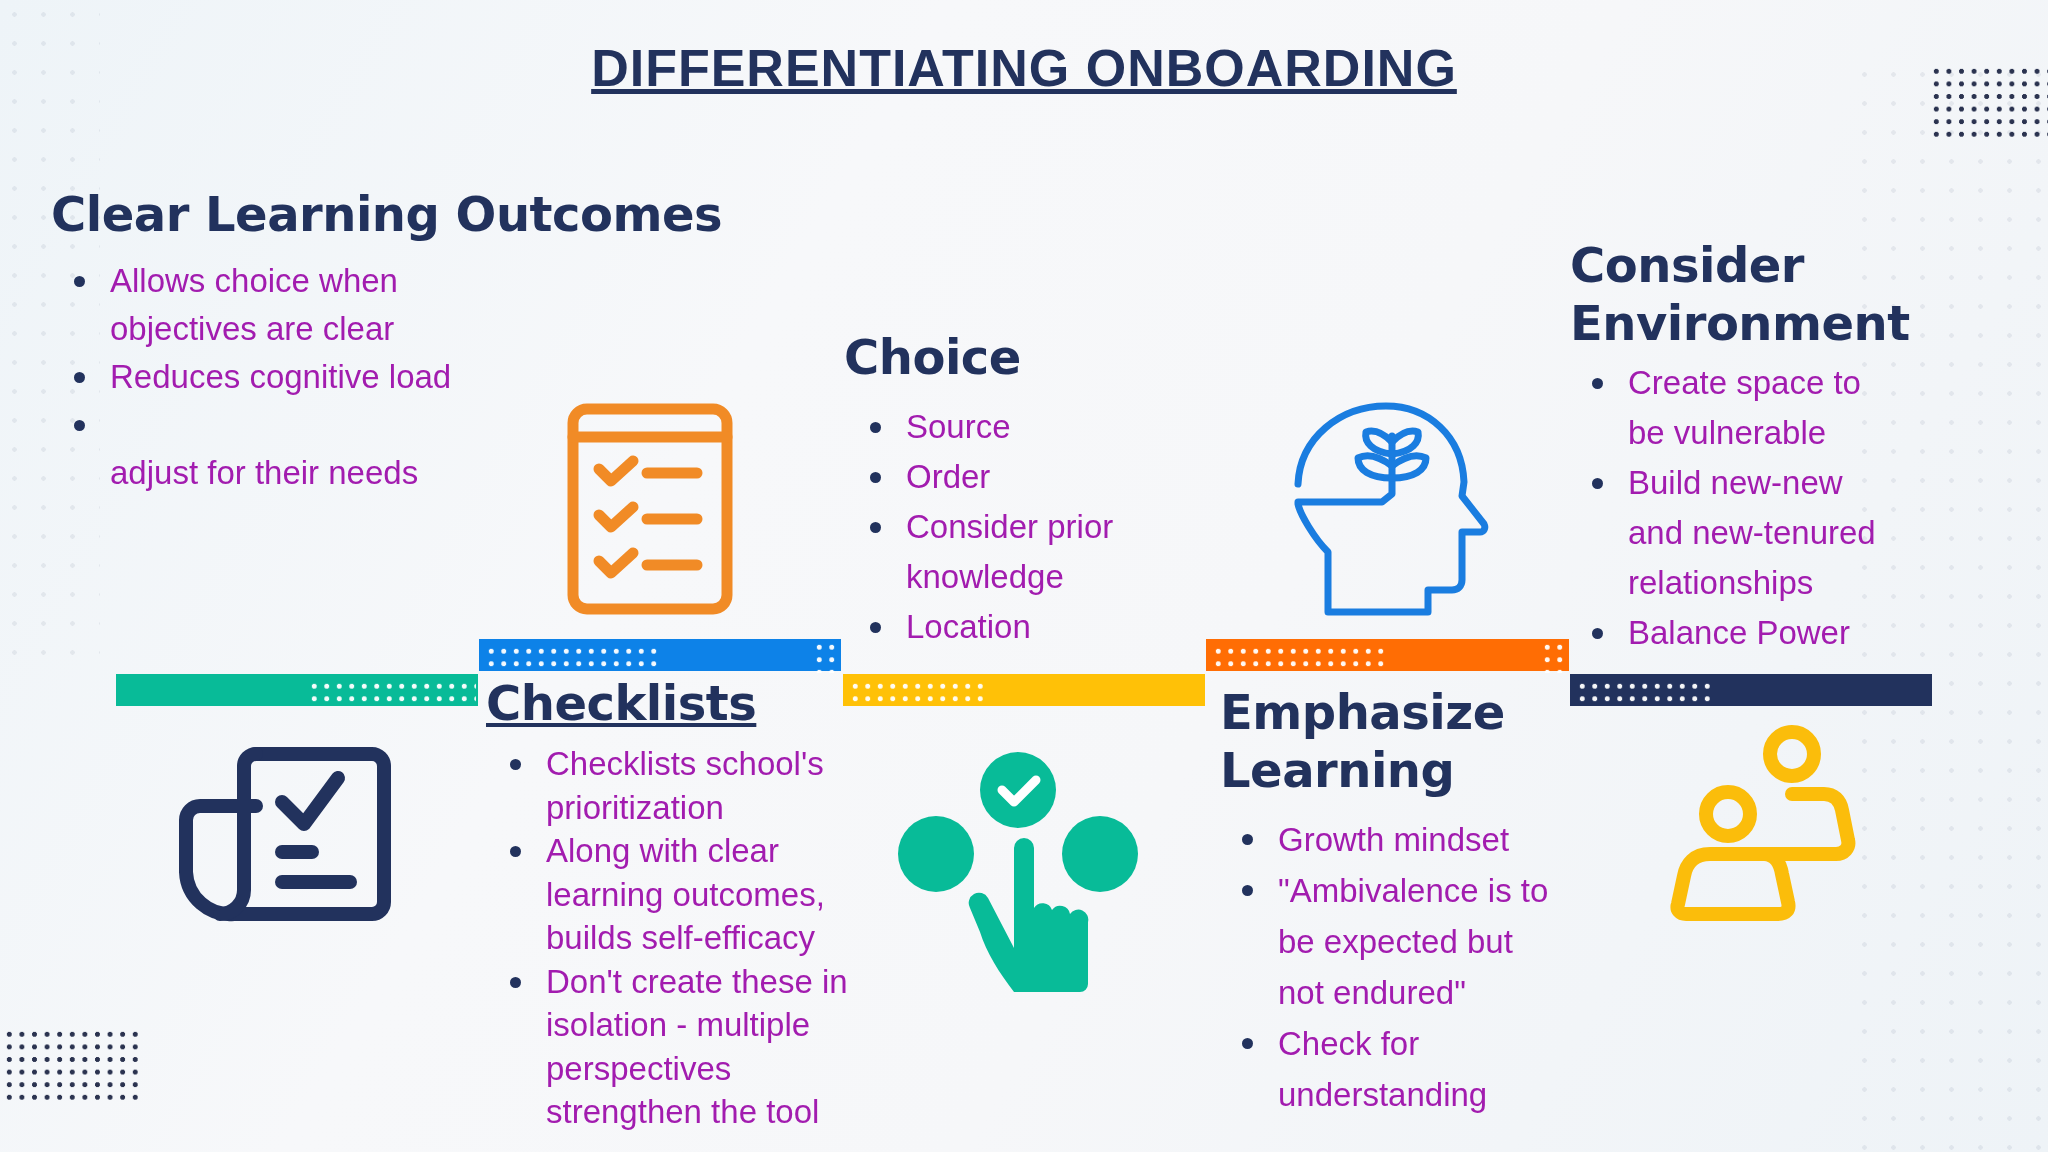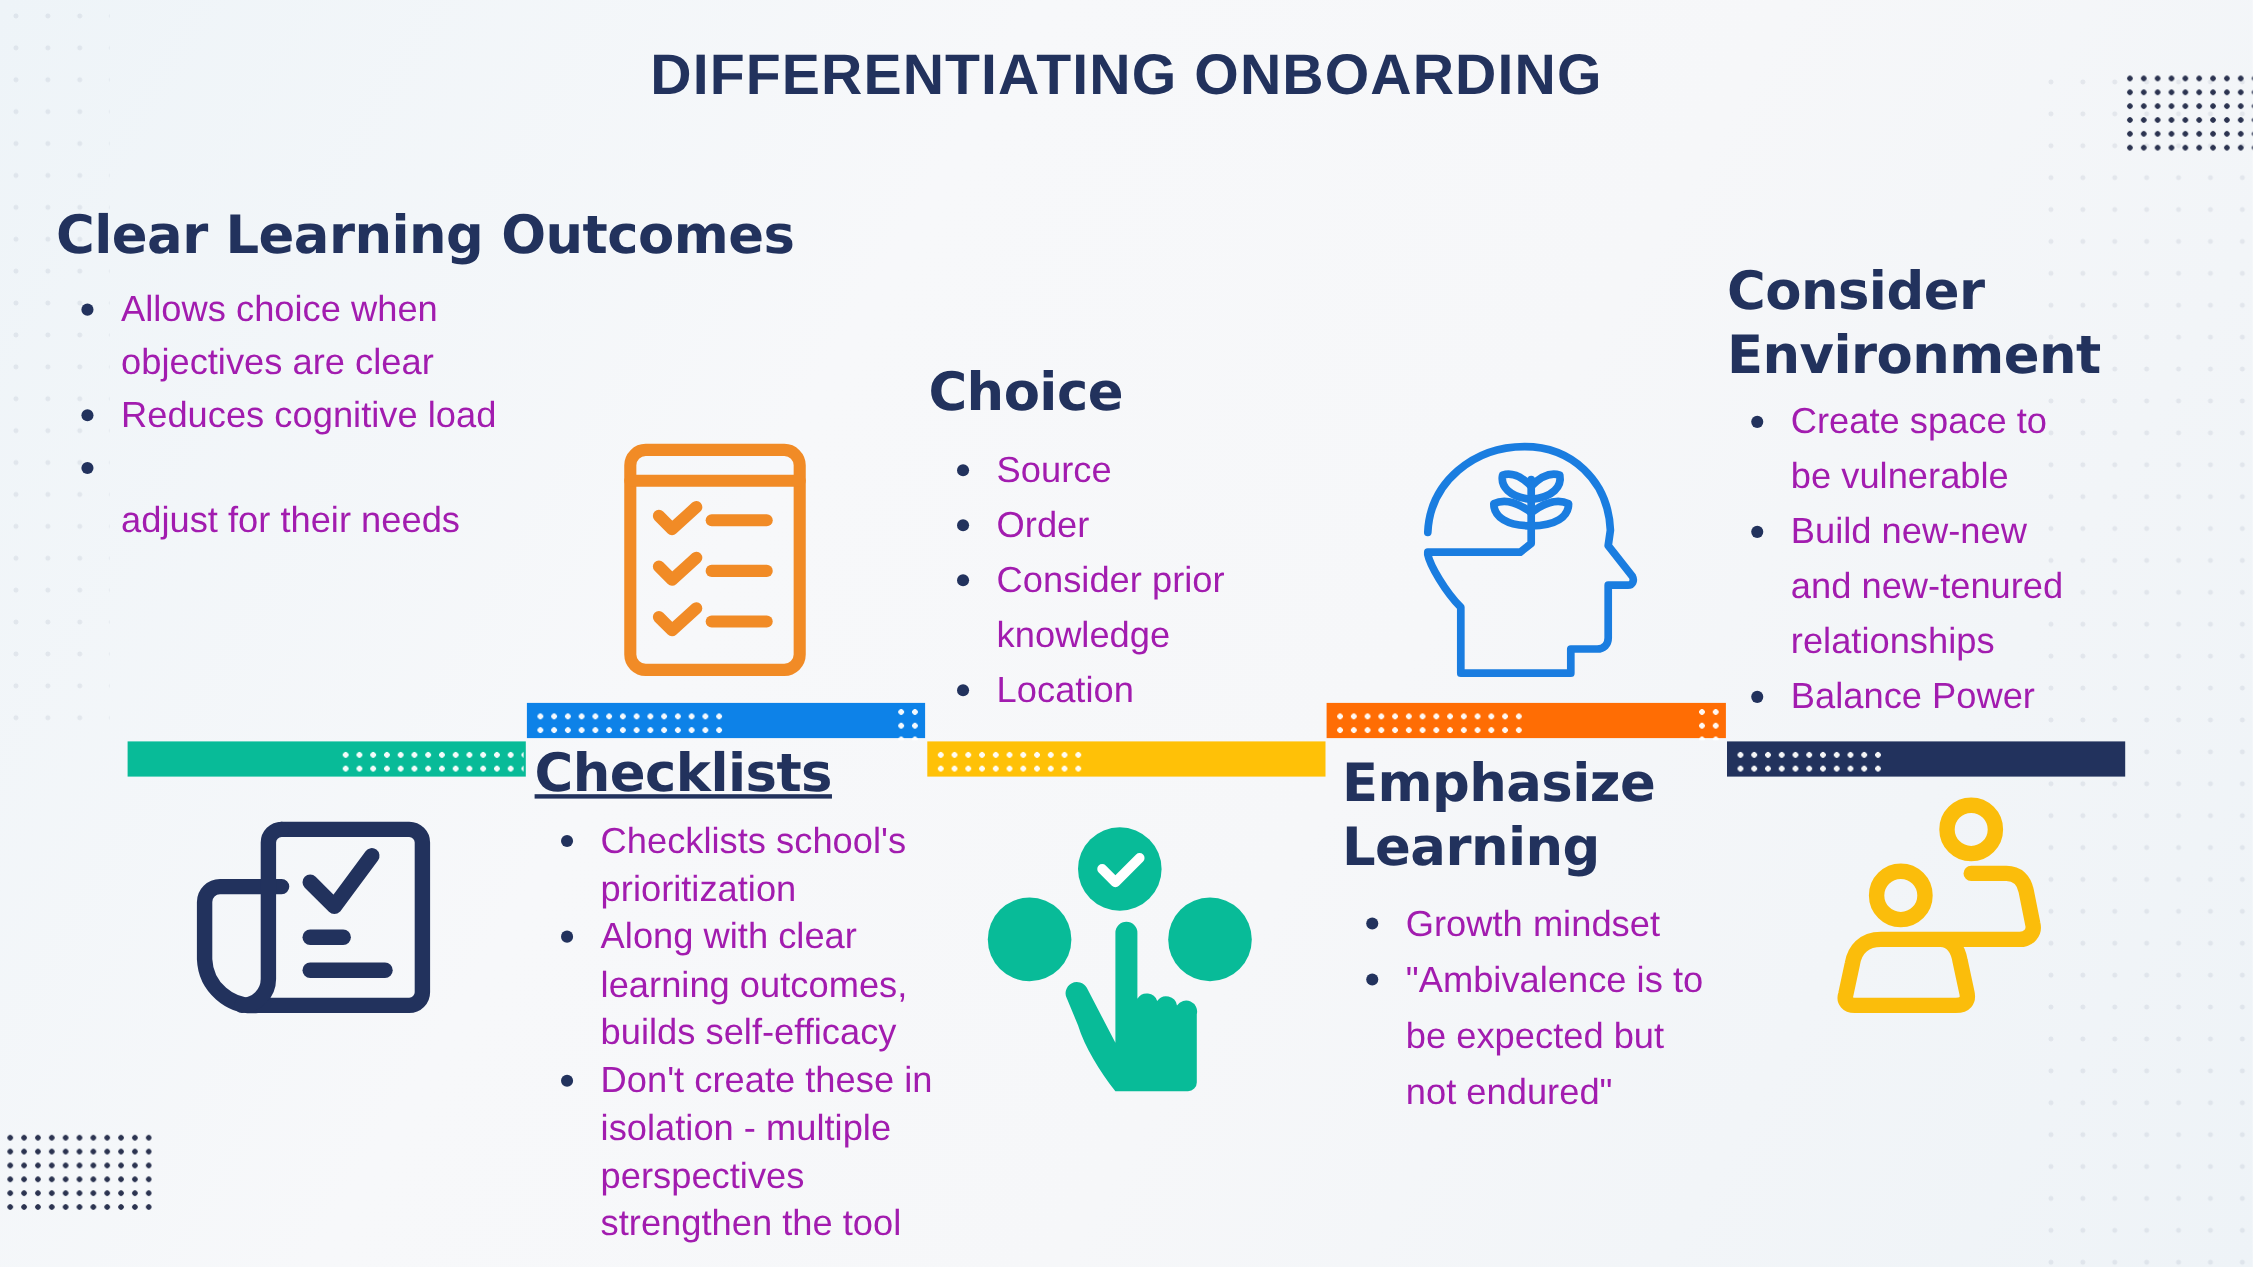--- a/index.html
+++ b/index.html
@@ -16,20 +16,21 @@
   }
   .dot-grid {
     position: absolute;
     background-image: radial-gradient(circle, #2b3350 2.2px, transparent 2.8px);
     background-size: 12.6px 12.6px;
   }
   .title {
     position: absolute; left: 0; width: 2048px; top: 38px; text-align: center;
     font-size: 52px; font-weight: 700; letter-spacing: 1px; color: #22325d;
     font-family: "Liberation Sans", sans-serif;
+    text-decoration: underline;
   }
   .heading {
     position: absolute; font-weight: 700; font-size: 48px; color: #22325d; line-height: 58px;
     font-family: "DejaVu Sans", sans-serif; letter-spacing: -0.5px;
   }
   ul.bullets {
     position: absolute; margin: 0; padding: 0; list-style: none;
     font-size: 33px; color: #a21caf;
     font-family: "Liberation Sans", sans-serif;
   }
@@ -149,20 +150,21 @@
   </g>
 </svg>
 
 <div class="heading" style="left:1220px;top:683px;">
   <span>Emphasize</span><br>
   <span>Learning</span>
 </div>
 <ul class="bullets lh51" style="left:1220px;top:814px;width:420px;">
   <li><span>Growth mindset</span></li>
   <li><span>"Ambivalence is to</span><br><span>be expected but</span><br><span>not endured"</span></li>
+  <li><span>Check for</span><br><span>understanding</span></li>
 </ul>
 
 <div class="heading" style="left:1570px;top:236px;">
   <span>Consider</span><br>
   <span>Environment</span>
 </div>
 <ul class="bullets lh50 wide-font" style="left:1570px;top:358px;width:470px;">
   <li><span>Create space to</span><br><span>be vulnerable</span></li>
   <li><span>Build new-new</span><br><span>and new-tenured</span><br><span>relationships</span></li>
   <li><span>Balance Power</span></li>

